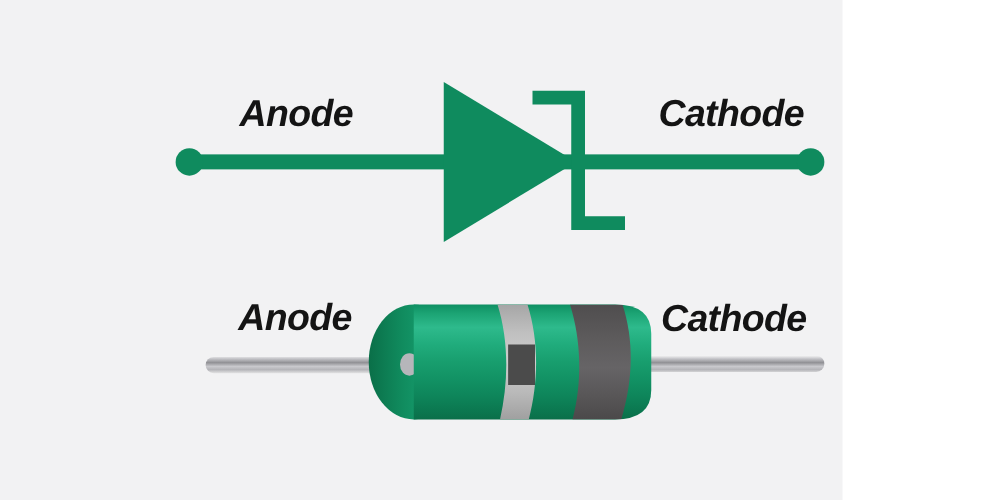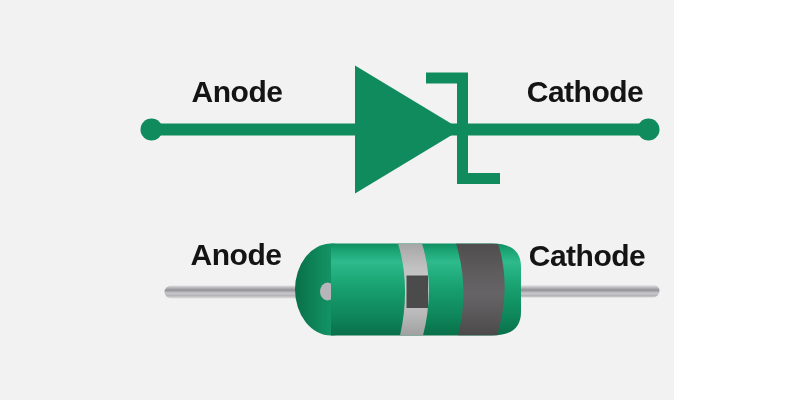--- a/index.html
+++ b/index.html
@@ -2,20 +2,21 @@
 <html><head>
 <meta charset="utf-8">
 <style>
   html,body{margin:0;padding:0;}
   .stage{
     position:relative;
     width:674px;height:400px;
     background:#f2f2f3;
     overflow:hidden;
     font-family:"Liberation Sans", sans-serif;
+    font-style:italic;
   }
   .stage svg{position:absolute;left:0;top:0;}
   .label{
     position:absolute;
     transform:translateX(-50%);
     font-weight:700;
     font-size:30px;
     line-height:1;
     letter-spacing:-0.5px;
     color:#141414;

